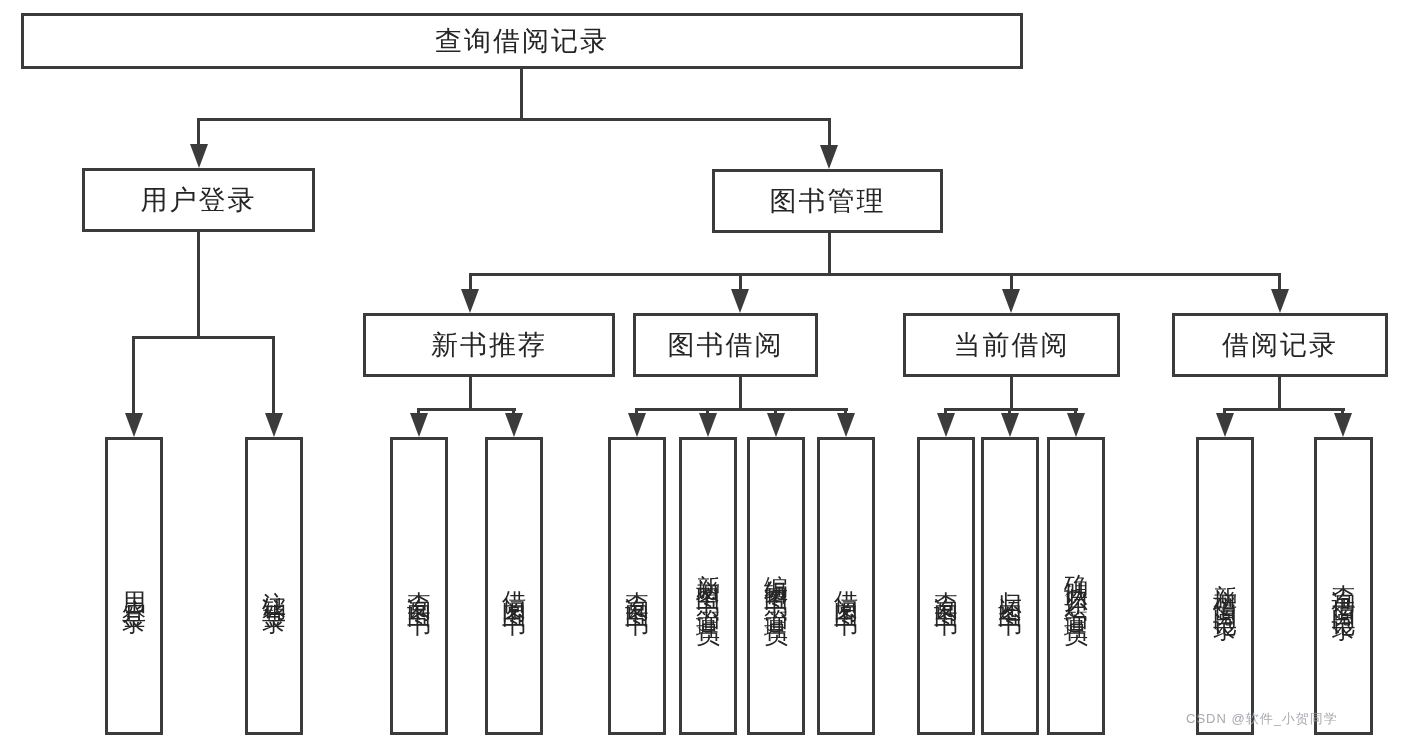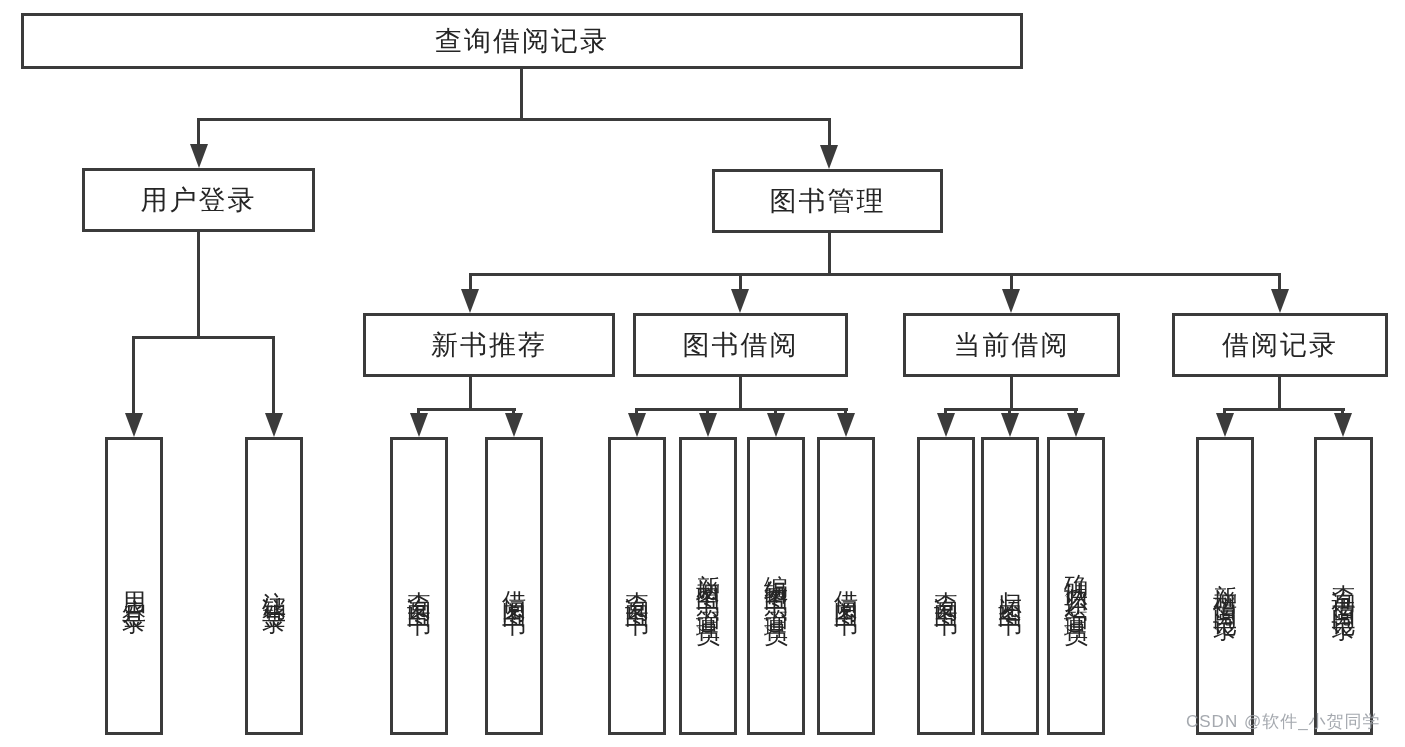--- a/index.html
+++ b/index.html
@@ -45,21 +45,21 @@
     width: 0;
     height: 0;
     border-left: 9px solid transparent;
     border-right: 9px solid transparent;
     border-top: 24px solid #3b3b3b;
   }
   .watermark {
     position: absolute;
     left: 1186px;
     top: 710px;
-    font-size: 17px;
+    font-size: 13px;
     color: rgba(155, 160, 166, 0.9);
     white-space: nowrap;
     z-index: 10;
     letter-spacing: 1px;
   }
 </style>
 </head>
 <body>
 
 <div class="canvas">
@@ -96,21 +96,21 @@
   <div class="line" style="left:739px;top:273px;width:3px;height:18px"></div>
   <div class="arrowhead" style="left:731px;top:289px"></div>
   <div class="line" style="left:1010px;top:273px;width:3px;height:18px"></div>
   <div class="arrowhead" style="left:1002px;top:289px"></div>
   <div class="line" style="left:1278px;top:273px;width:3px;height:18px"></div>
   <div class="arrowhead" style="left:1271px;top:289px"></div>
 
   <div class="box" style="left:363px;top:313px;width:252px;height:64px">
     <span class="hlabel">新书推荐</span>
   </div>
-  <div class="box" style="left:633px;top:313px;width:215px;height:64px">
+  <div class="box" style="left:633px;top:313px;width:185px;height:64px">
     <span class="hlabel">图书借阅</span>
   </div>
   <div class="box" style="left:903px;top:313px;width:217px;height:64px">
     <span class="hlabel">当前借阅</span>
   </div>
   <div class="box" style="left:1172px;top:313px;width:216px;height:64px">
     <span class="hlabel">借阅记录</span>
   </div>
 
   <div class="line" style="left:469px;top:377px;width:3px;height:34px"></div>

